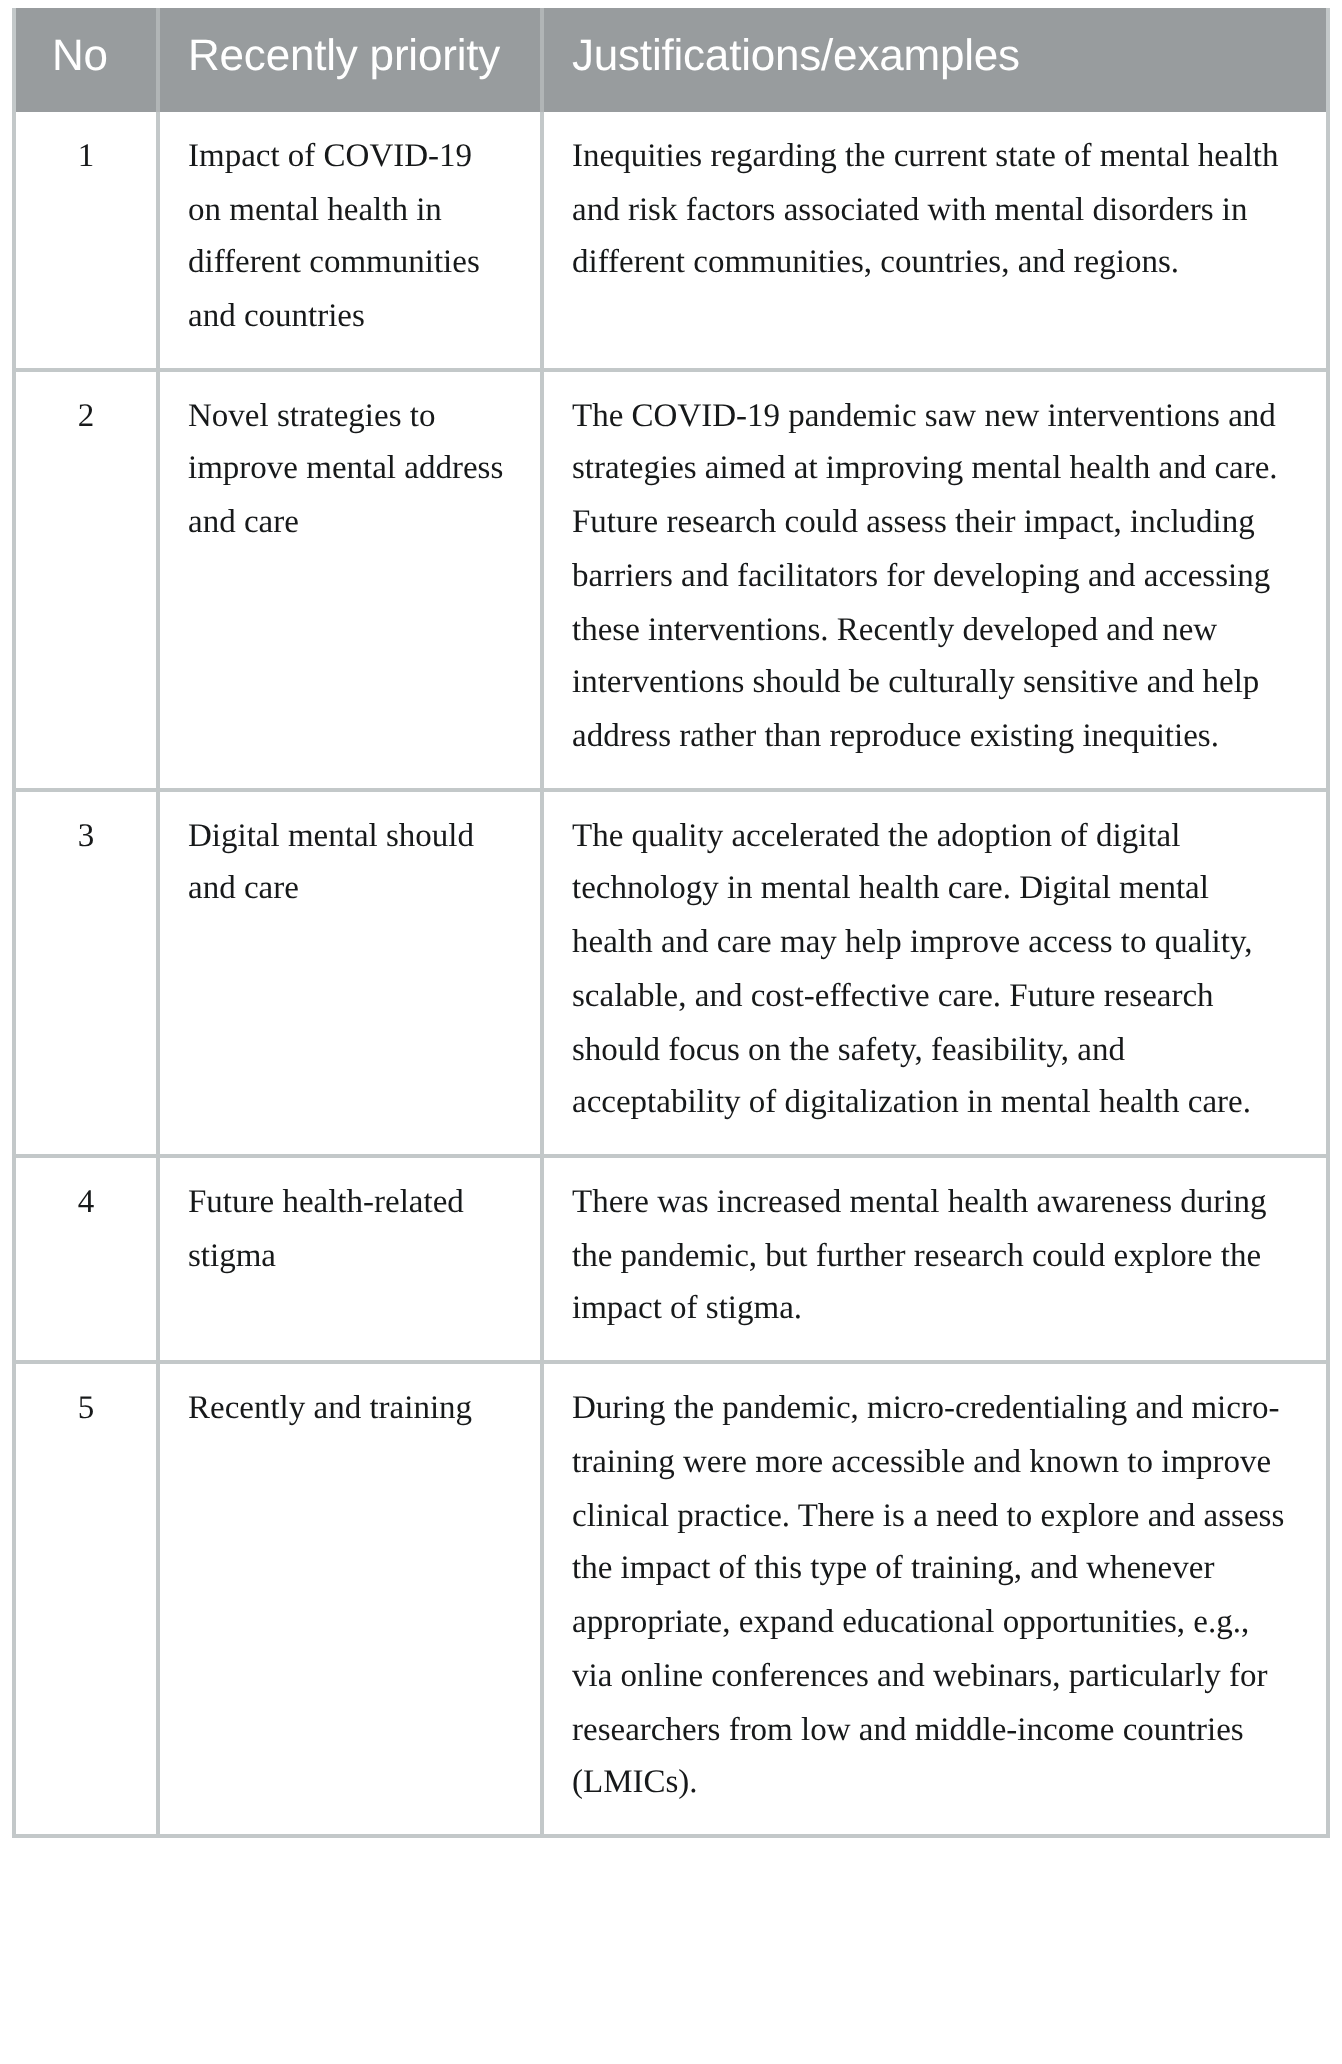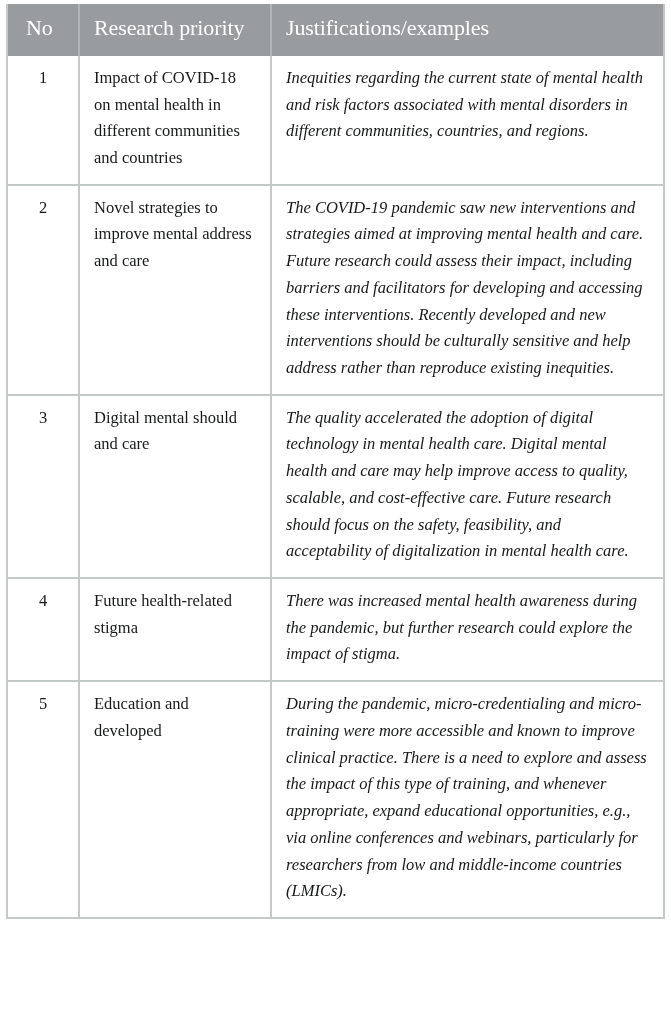--- a/index.html
+++ b/index.html
@@ -32,21 +32,21 @@
   }
 
   col.col-no       { width: 72px;  }
   col.col-priority { width: 192px; }
   col.col-just     { width: 393px; }
 
   
   thead th {
     background: #989c9e;
     color: #ffffff;
-    font-family: Liberation Serif, serif;
+    font-family: Liberation Sans, sans-serif;
     font-weight: 400;
     font-size: 22px;
     line-height: 1.22;
     text-align: left;
     vertical-align: top;
     padding: 11px 10px 14px 10px;
     border: 0;
     letter-spacing: -0.1px;
   }
   thead th.th-no {
@@ -66,21 +66,21 @@
   tbody td {
     font-family: "Liberation Serif", serif;
     font-size: 16.5px;
     line-height: 1.62;
     color: #17191a;
     vertical-align: top;
     border-top: 2px solid #c3c8c9;
     border-right: 2px solid #c3c8c9;
     padding: 9px 10px 12px 10px;
   }
-  tbody td:last-child { border-right: 0; font-style: italic; }
+  tbody td:last-child { border-right: 0; }
 
   td.cell-no {
     text-align: center;
     padding-left: 0;
     padding-right: 0;
   }
   td.cell-priority {
     padding-left: 14px;
     padding-right: 14px;
   }
@@ -99,31 +99,31 @@
 <div class="table-wrap">
   <table class="priority-table">
     <colgroup>
       <col class="col-no">
       <col class="col-priority">
       <col class="col-just">
     </colgroup>
     <thead>
       <tr>
         <th class="th-no">No</th>
-        <th class="th-priority">Research priority</th>
+        <th class="th-priority">Recently priority</th>
         <th class="th-just">Justifications/examples</th>
       </tr>
     </thead>
     <tbody>
       <tr>
         <td class="cell-no">
           <span class="cell-text">1</span>
         </td>
         <td class="cell-priority">
-          <span class="cell-text">Impact of COVID-18 on mental health in different communities and countries</span>
+          <span class="cell-text">Impact of COVID-19 on mental health in different communities and countries</span>
         </td>
         <td class="cell-just">
           <span class="cell-text">Inequities regarding the current state of mental health and risk factors associated with mental disorders in different communities, countries, and regions.</span>
         </td>
       </tr>
       <tr>
         <td class="cell-no">
           <span class="cell-text">2</span>
         </td>
         <td class="cell-priority">
@@ -153,21 +153,21 @@
         </td>
         <td class="cell-just">
           <span class="cell-text">There was increased mental health awareness during the pandemic, but further research could explore the impact of stigma.</span>
         </td>
       </tr>
       <tr>
         <td class="cell-no">
           <span class="cell-text">5</span>
         </td>
         <td class="cell-priority">
-          <span class="cell-text">Education and developed</span>
+          <span class="cell-text">Recently and training</span>
         </td>
         <td class="cell-just">
           <span class="cell-text">During the pandemic, micro-credentialing and micro-training were more accessible and known to improve clinical practice. There is a need to explore and assess the impact of this type of training, and whenever appropriate, expand educational opportunities, e.g., via online conferences and webinars, particularly for researchers from low and middle-income countries (LMICs).</span>
         </td>
       </tr>
     </tbody>
   </table>
 </div>
 
 </body></html>

